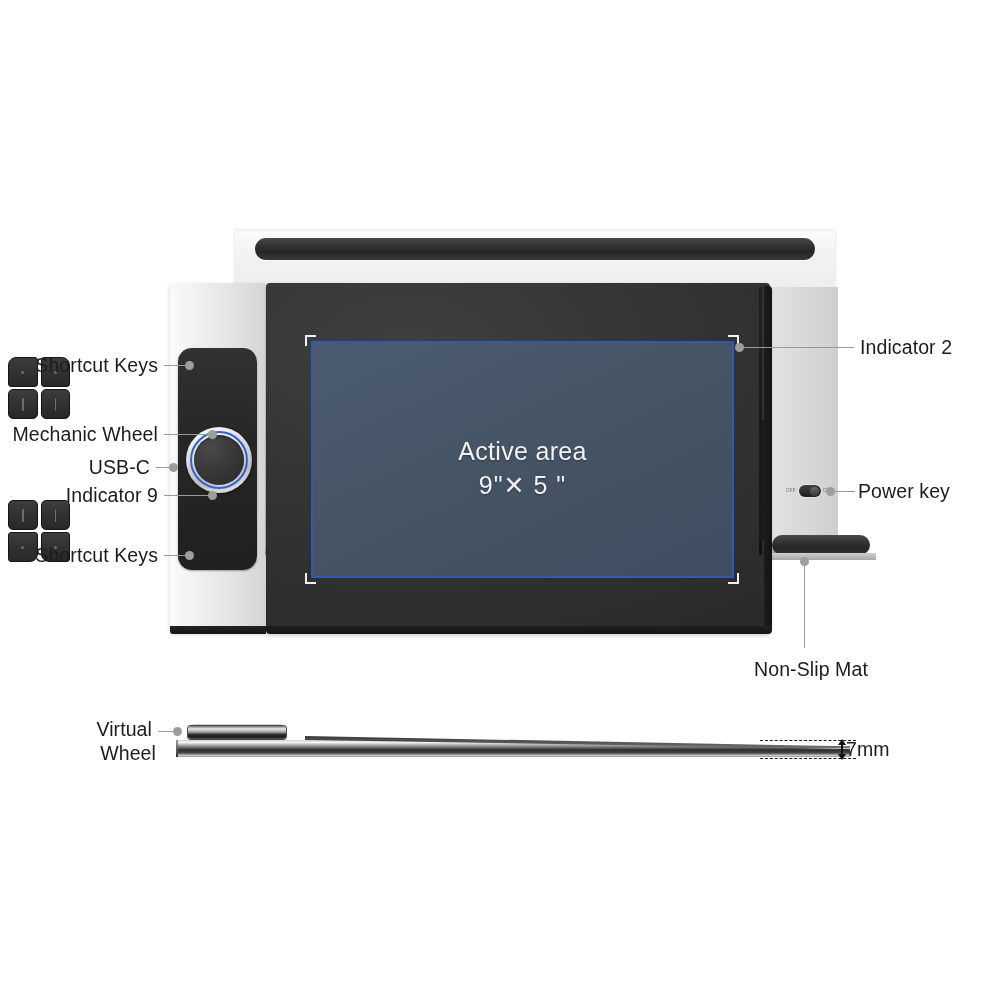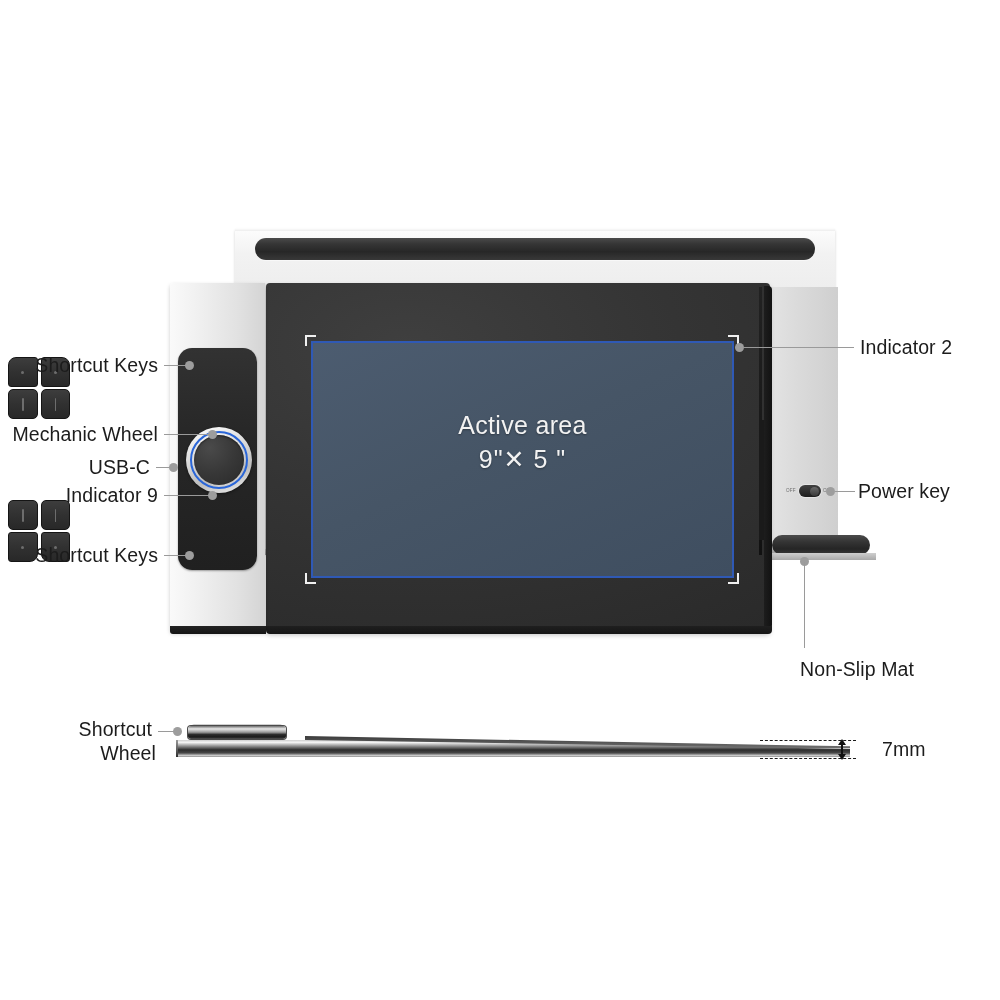--- a/index.html
+++ b/index.html
@@ -117,21 +117,21 @@
   }
 
   
   .active{
     left:311px;top:341px;width:423px;height:237px;
     background:linear-gradient(155deg,#4c5c70 0%,#465566 45%,#3f4e60 100%);
     border:2px solid #2f59b5;
     box-sizing:border-box;
   }
   .active-text{
-    position:absolute;left:311px;top:324px;width:423px;height:237px;
+    position:absolute;left:311px;top:350px;width:423px;height:237px;
     display:flex;flex-direction:column;align-items:center;justify-content:center;
     color:#f2f2f2;font-size:25px;line-height:1.35;letter-spacing:.3px;
     text-shadow:0 1px 2px rgba(0,0,0,.35);
   }
   .active-text .l2{font-size:25px;letter-spacing:1px;}
   .cmark{position:absolute;width:11px;height:11px;}
   .cmark i{position:absolute;background:#f0f0f0;display:block;}
 
   
   .leftpanel{
@@ -346,34 +346,34 @@
   <div class="dot" style="left:735px;top:343px"></div>
   <div class="lead" style="left:744px;top:347px;width:110px"></div>
   <div class="lbl l" style="left:860px;top:336px;width:160px">Indicator 2</div>
 
   <div class="dot" style="left:826px;top:487px"></div>
   <div class="lead" style="left:835px;top:491px;width:20px"></div>
   <div class="lbl l" style="left:858px;top:480px;width:150px">Power key</div>
 
   <div class="dot" style="left:800px;top:557px"></div>
   <div class="leadv" style="left:804px;top:562px;height:86px"></div>
-  <div class="lbl" style="left:754px;top:658px;width:160px;text-align:right">Non-Slip Mat</div>
+  <div class="lbl" style="left:754px;top:658px;width:160px;text-align:left">Non-Slip Mat</div>
 
   <div class="abs side-left-cap"></div>
   <div class="abs side-slab"></div>
   <div class="abs side-taper-top"></div>
   <div class="abs side-taper"></div>
   <div class="abs side-wheel-cap"></div>
   <div class="abs side-wheel"></div>
 
-  <div class="lbl r" style="left:0;top:718px;width:152px">Shortcut</div>
+  <div class="lbl r" style="left:0;top:718px;width:152px">Virtual</div>
   <div class="lbl r" style="left:4px;top:742px;width:152px">Wheel</div>
   <div class="lead" style="left:158px;top:731px;width:18px"></div>
   <div class="dot" style="left:173px;top:727px"></div>
 
   <div class="dash" style="left:760px;top:740px;width:96px"></div>
   <div class="dash" style="left:760px;top:758px;width:96px"></div>
   <div class="arrow-line" style="left:841px;top:744px;height:11px"></div>
   <div class="arrow-head arrow-up" style="left:837.5px;top:739px"></div>
   <div class="arrow-head arrow-dn" style="left:837.5px;top:754px"></div>
-  <div class="lbl l" style="left:882px;top:738px;width:100px">7mm</div>
+  <div class="lbl l" style="left:846px;top:738px;width:100px">7mm</div>
 
 </div>
 
 </body></html>

